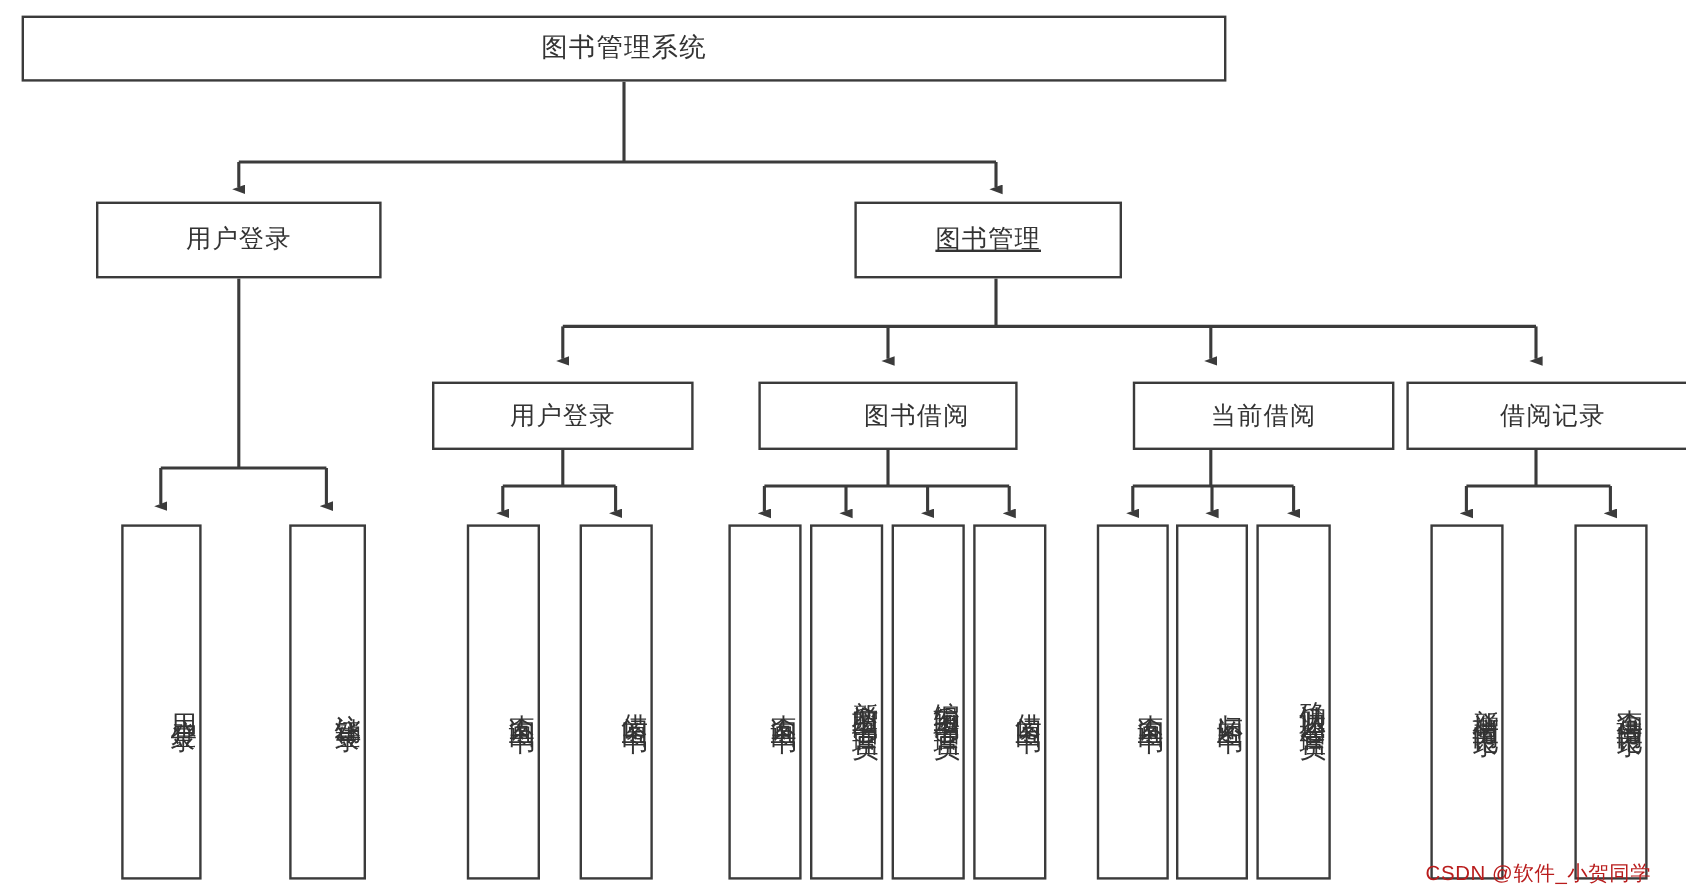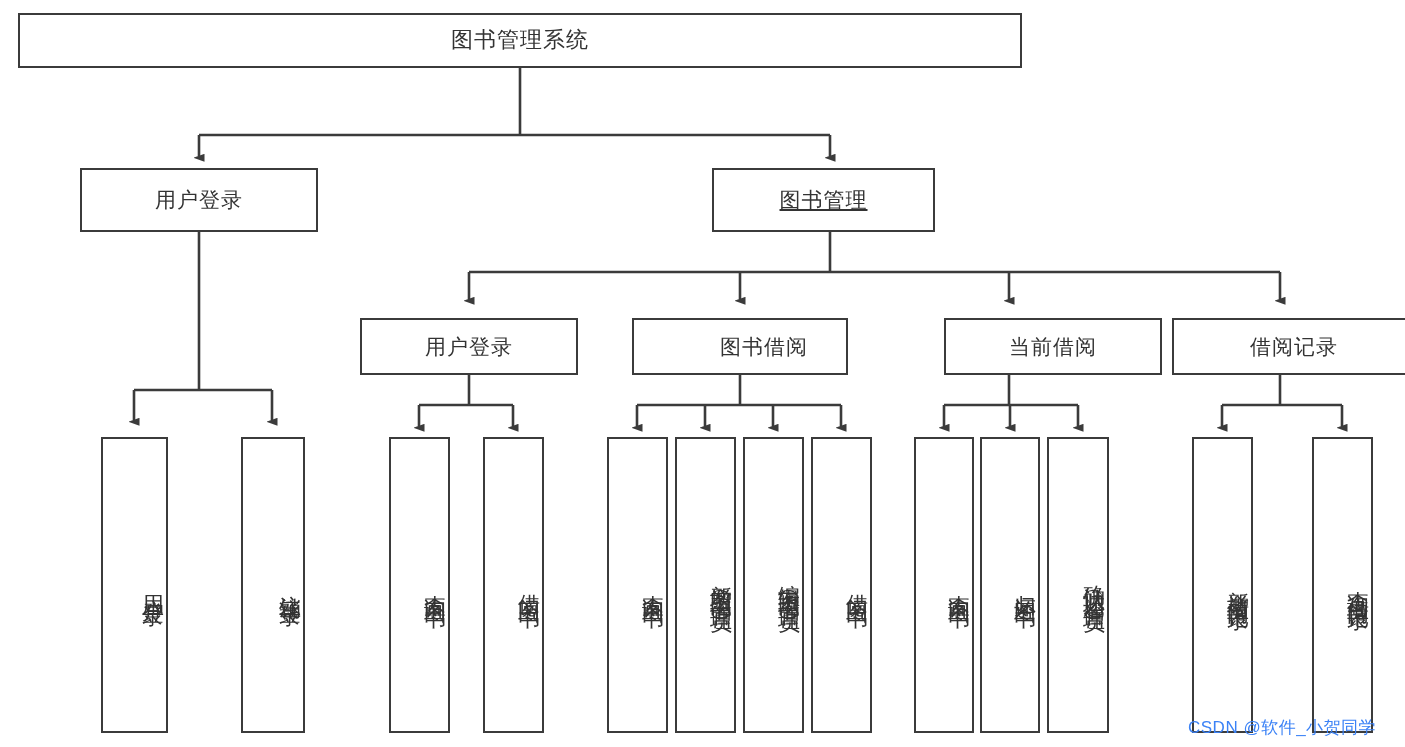--- a/index.html
+++ b/index.html
@@ -41,21 +41,21 @@
   }
   .v-node .lbl {
     writing-mode:vertical-rl;
     text-orientation:upright;
   }
 
   .watermark {
     position:absolute;
     left:1188px; top:716px;
     font-size:17px;
-    color:#3b82f6;
+    color:#b91c1c;
     letter-spacing:0.5px;
     white-space:nowrap;
   }
 </style>
 </head>
 <body>
 
 <div id="canvas">
 
   <svg class="lines" viewBox="0 0 1405 747">

